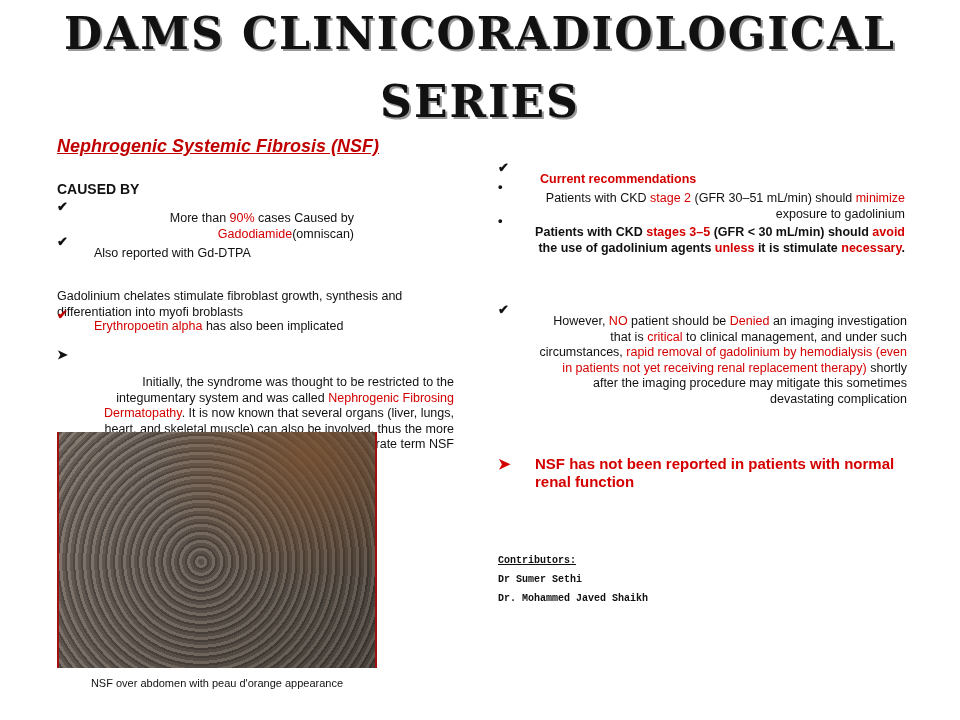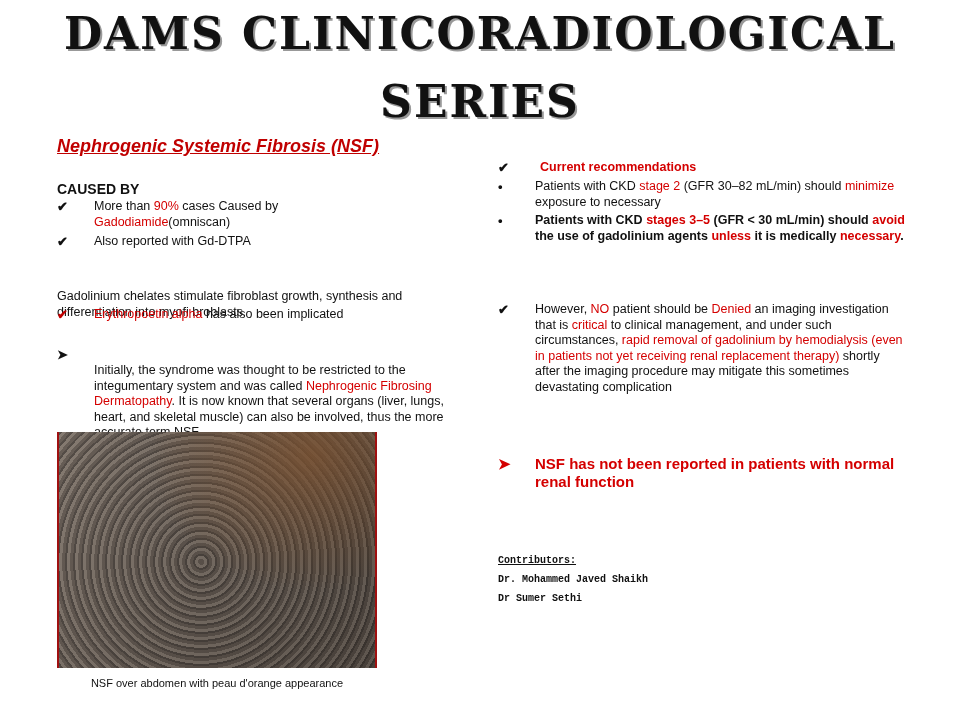--- a/index.html
+++ b/index.html
@@ -10,21 +10,21 @@
            font-size:44px; color:#111; text-shadow:2px 2px 0 #999; }
   .title.l1 { top:8px; }
   .title.l2 { top:76px; }
   .red { color:#d40000; }
   .sec-title { position:absolute; left:57px; top:136px; font-size:18px; font-style:italic;
                font-weight:bold; text-decoration:underline; color:#c00000; }
   .caused-by { position:absolute; left:57px; top:181px; font-size:14px; font-weight:bold; }
   .row { position:absolute; font-size:12.5px; line-height:15.5px; }
   .mark { position:absolute; left:0; top:0; font-size:13px; font-weight:bold; }
   .mark.red { color:#c00000; }
-  .txt { position:absolute; left:37px; top:0; }
+  .txt { position:absolute; left:37px; top:12px;text-align:right; }
   .left .row { left:57px; width:400px; }
   .para { position:absolute; left:57px; width:395px; font-size:12.5px; line-height:15.5px;margin-top:36px; }
   .right .row { left:498px; width:410px; }
   .bold { font-weight:bold; }
   .photo { position:absolute; left:57px; top:432px; width:316px; height:236px;
            border-left:2px solid #a01010; border-right:2px solid #a01010;
            background:
              radial-gradient(ellipse at 80% 10%, rgba(140,90,50,0.8), transparent 45%),
              repeating-radial-gradient(circle at 45% 55%, #5e544c 0 3px, #7d7268 3px 6px, #4a423c 6px 8px),
              #5c534b; }
@@ -71,35 +71,35 @@
   <div class="caption">NSF over abdomen with peau d'orange appearance</div>
 </div>
 
 <div class="right">
   <div class="row" style="top:160px;">
     <span class="mark">✔</span>
     <span class="txt red bold" style="left:42px;">Current recommendations</span>
   </div>
   <div class="row" style="top:179px;">
     <span class="mark">•</span>
-    <span class="txt" style="width:370px;"><span>Patients with CKD </span><span class="red">stage 2</span><span> (GFR 30–82 mL/min) should </span><span class="red">minimize</span><span> exposure to necessary</span></span>
+    <span class="txt" style="width:370px;"><span>Patients with CKD </span><span class="red">stage 2</span><span> (GFR 30–51 mL/min) should </span><span class="red">minimize</span><span> exposure to gadolinium</span></span>
   </div>
   <div class="row bold" style="top:213px;">
     <span class="mark">•</span>
-    <span class="txt" style="width:370px;"><span>Patients  with CKD </span><span class="red">stages 3–5</span><span> (GFR &lt; 30 mL/min) should </span><span class="red">avoid</span><span>  the use of gadolinium agents </span><span class="red">unless</span><span> it is medically </span><span class="red">necessary</span><span>.</span></span>
+    <span class="txt" style="width:370px;"><span>Patients  with CKD </span><span class="red">stages 3–5</span><span> (GFR &lt; 30 mL/min) should </span><span class="red">avoid</span><span>  the use of gadolinium agents </span><span class="red">unless</span><span> it is stimulate </span><span class="red">necessary</span><span>.</span></span>
   </div>
 
   <div class="row" style="top:302px;">
     <span class="mark">✔</span>
     <span class="txt" style="width:372px;"><span> However, </span><span class="red">NO</span><span> patient should be  </span><span class="red">Denied</span><span> an imaging investigation that is </span><span class="red">critical</span><span> to clinical management, and under such circumstances, </span><span class="red">rapid removal of gadolinium by hemodialysis (even in patients not yet receiving renal replacement therapy)</span><span> shortly after the imaging procedure may mitigate this sometimes devastating complication</span></span>
   </div>
 
   <div class="warn">
     <span style="position:absolute;left:0;top:0;">➤</span>
     <span style="position:absolute;left:37px;top:0;width:380px;">NSF has not been reported in patients with normal renal function</span>
   </div>
 
   <div class="contrib">
     <div class="h">Contributors:</div>
+    <div>Dr Sumer Sethi</div>
     <div>Dr. Mohammed Javed Shaikh</div>
-    <div>Dr Sumer Sethi</div>
   </div>
 </div>
 
 </body></html>

